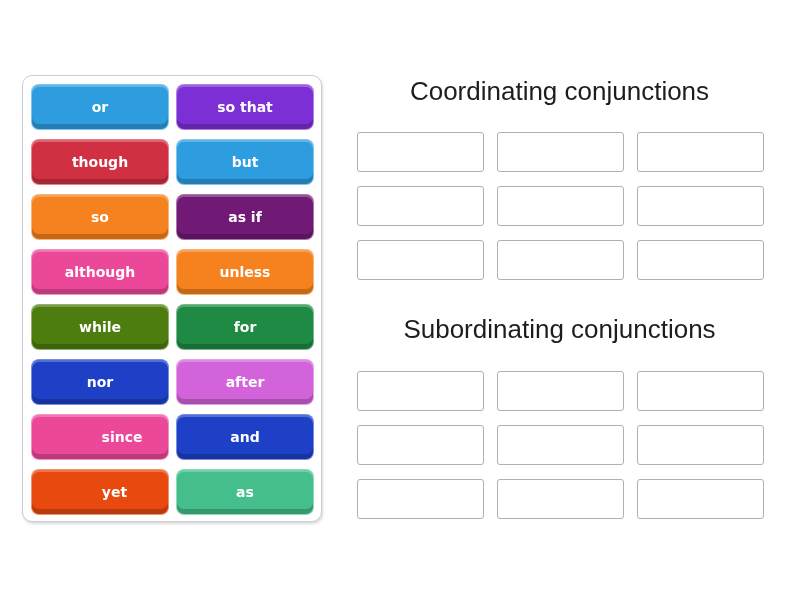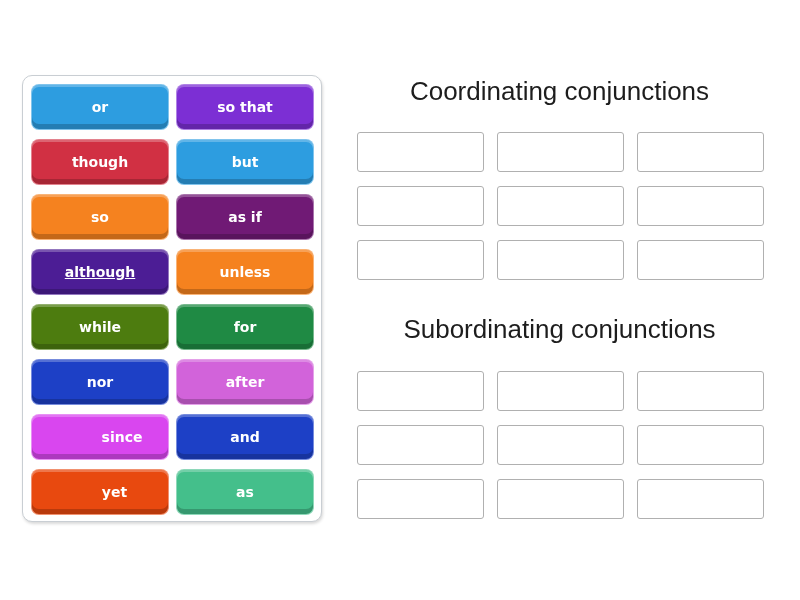--- a/index.html
+++ b/index.html
@@ -87,27 +87,27 @@
 </head>
 <body>
 
 <div class="board" id="word-bank">
     <div class="tile" style="background: rgb(45, 157, 224);">or</div>
     <div class="tile" style="background: rgb(124, 47, 212);">so that</div>
     <div class="tile" style="background: rgb(209, 48, 67);">though</div>
     <div class="tile" style="background: rgb(45, 157, 224);">but</div>
     <div class="tile" style="background: rgb(245, 130, 31);">so</div>
     <div class="tile" style="background: #701a75;">as if</div>
-    <div class="tile" style="background: #4c1d95; text-decoration: underline;">although</div>
+    <div class="tile" style="background: #ec4899;">although</div>
     <div class="tile" style="background: rgb(245, 130, 31);">unless</div>
     <div class="tile" style="background: #4d7c0f;">while</div>
     <div class="tile" style="background: rgb(31, 138, 68);">for</div>
     <div class="tile" style="background: rgb(29, 64, 198);">nor</div>
     <div class="tile" style="background: rgb(210, 99, 218);">after</div>
-    <div class="tile" style="background: #d946ef; padding-left: 44px;">since</div>
+    <div class="tile" style="background: #ec4899; padding-left: 44px;">since</div>
     <div class="tile" style="background: rgb(29, 64, 198);">and</div>
     <div class="tile" style="background: rgb(232, 73, 15); padding-left: 29px;">yet</div>
     <div class="tile" style="background: rgb(68, 191, 139);">as</div>
   </div>
 
 <h1 class="group-title" id="title-0">Coordinating conjunctions</h1>
 <div class="slots" id="slots-0">
     <div class="slot"></div>
     <div class="slot"></div>
     <div class="slot"></div>

